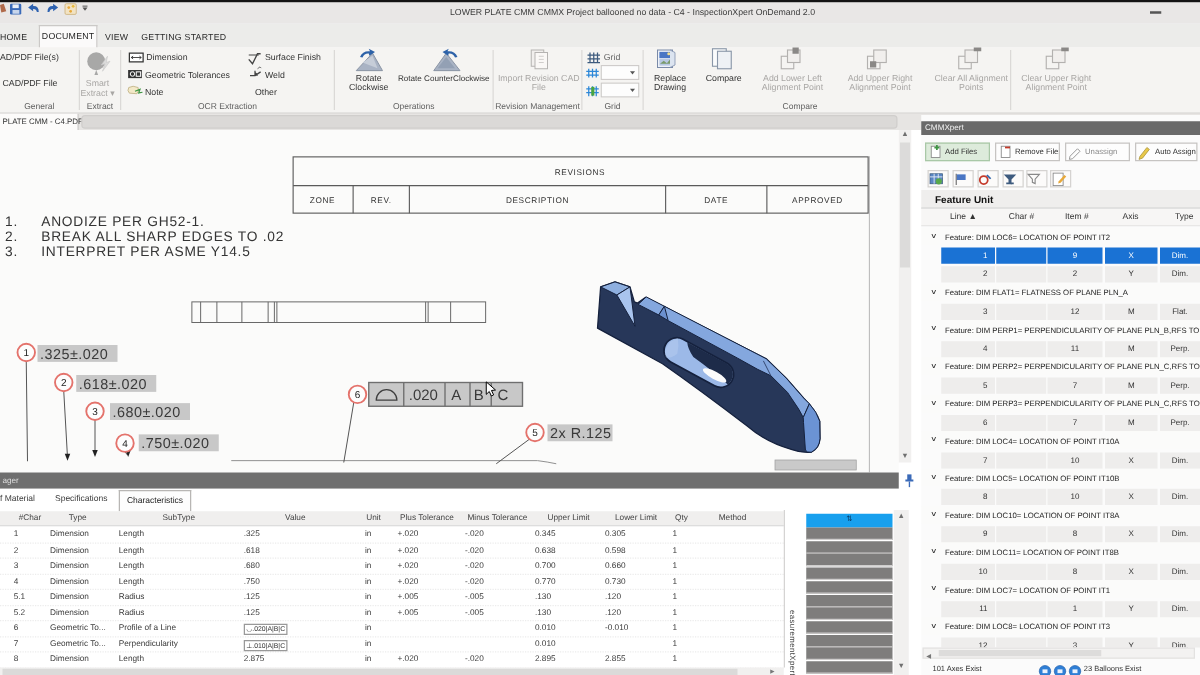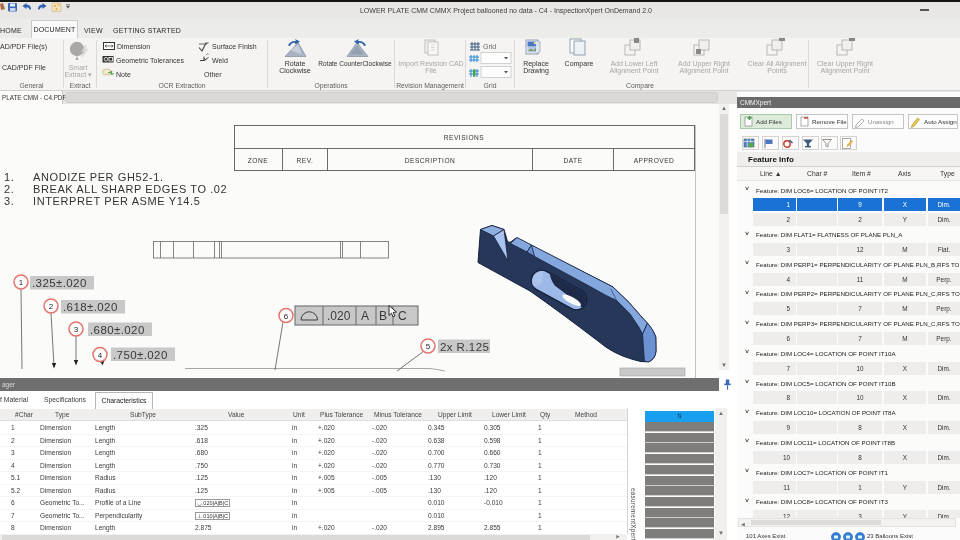--- a/index.html
+++ b/index.html
@@ -434,21 +434,21 @@
     <div class="rbtn" style="left:3px;width:52px;background:#ddebdb;border-color:#a9c8a7;">Add Files</div>
     <div class="rbtn" style="left:59px;width:52px;">Remove Files</div>
     <div class="rbtn" style="left:115px;width:52px;color:#888;">Unassign</div>
     <div class="rbtn" style="left:171px;width:50px;">Auto Assign</div>
     <div class="ico" style="left:5px;"></div>
     <div class="ico" style="left:25px;"></div>
     <div class="ico" style="left:45px;"></div>
     <div class="ico" style="left:65px;"></div>
     <div class="ico" style="left:84px;"></div>
     <div class="ico" style="left:103px;"></div>
-    <div id="finfo">Feature Info</div>
+    <div id="finfo">Feature Unit</div>
     <div id="fhead">
       <div class="fh" style="left:23px;">Line ▲</div>
       <div class="fh" style="left:70px;">Char #</div>
       <div class="fh" style="left:115px;">Item #</div>
       <div class="fh" style="left:161px;">Axis</div>
       <div class="fh" style="left:203px;">Type</div>
     </div>
     <div id="frows">
         <div class="grow" style="top:0px;">
           <span class="chv">∨</span>

